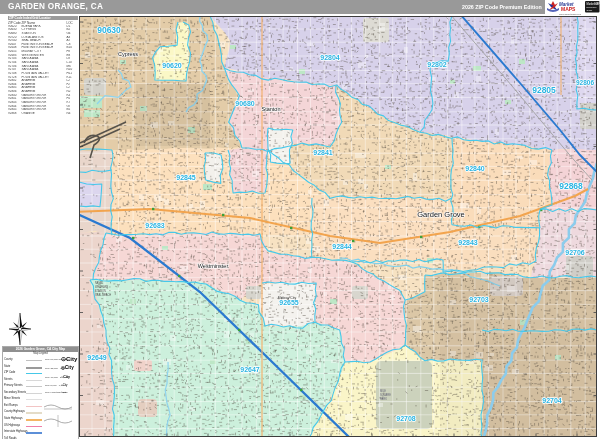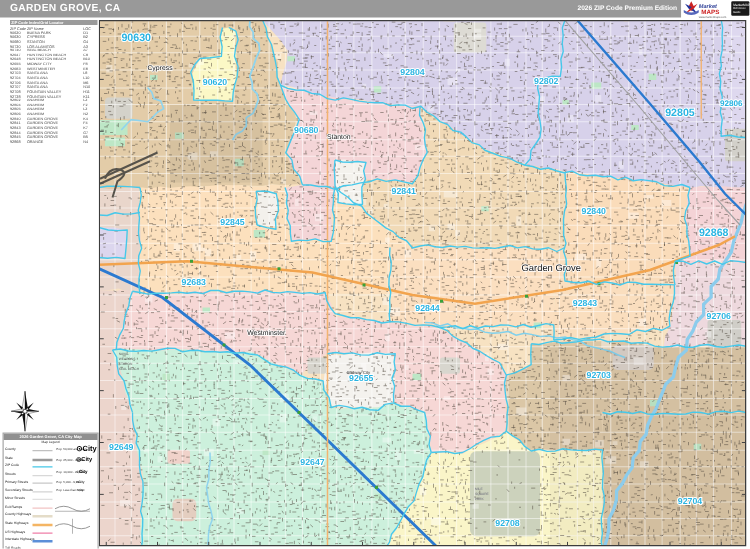--- a/index.html
+++ b/index.html
@@ -375,21 +375,21 @@
 <line x1="80" y1="354.0" x2="83" y2="354.0"></line>
 <line x1="593.5" y1="354.0" x2="596.5" y2="354.0"></line>
 <line x1="80" y1="395.5" x2="83" y2="395.5"></line>
 <line x1="593.5" y1="395.5" x2="596.5" y2="395.5"></line>
 </g>
 </svg>
 
 <div style="position:absolute;left:0;top:14px;width:79px;height:425px;background:#ffffff;"></div>
 
 <div id="hdr">
-      <span class="t1">GARDEN GROVE, CA</span>
+      <span class="t1">GARDEN ORANGE, CA</span>
       <span class="t2">2026 ZIP Code Premium Edition</span>
     </div>
 
 <div id="logo">
 <svg width="55" height="16" viewBox="0 0 55 16">
 
 <g>
 <path d="M8 1 L10 5 L8 9 L6 5 Z" fill="#cc2222"></path>
 <path d="M3 3 L9 6 L13 11 L6 7 Z" fill="#223399"></path>
 <path d="M13 3 L8 6 L3 11 L10 7 Z" fill="#cc2222"></path>

